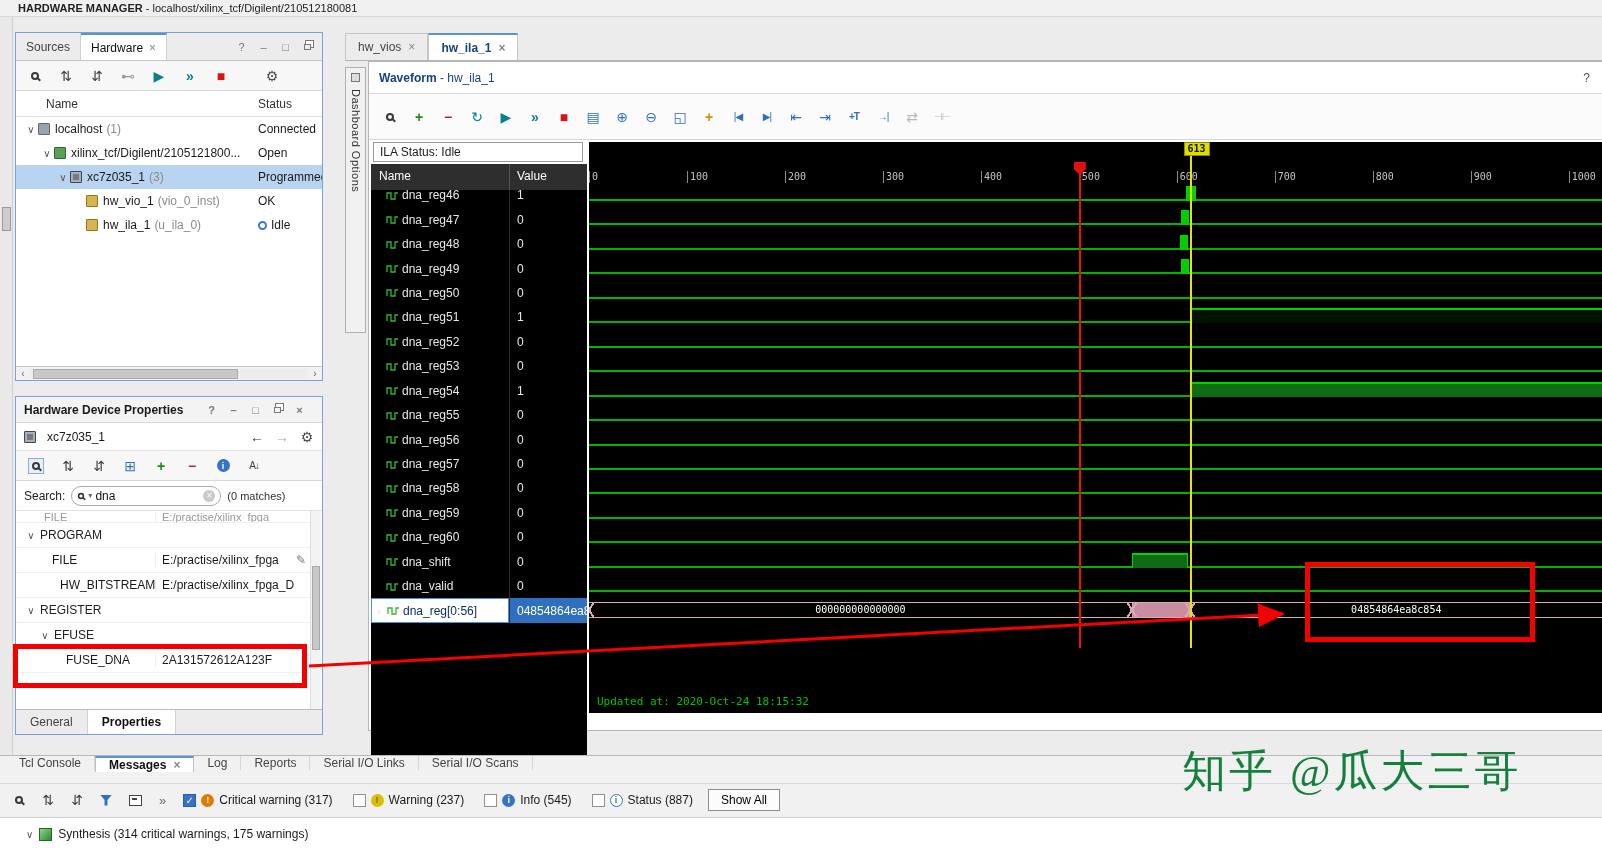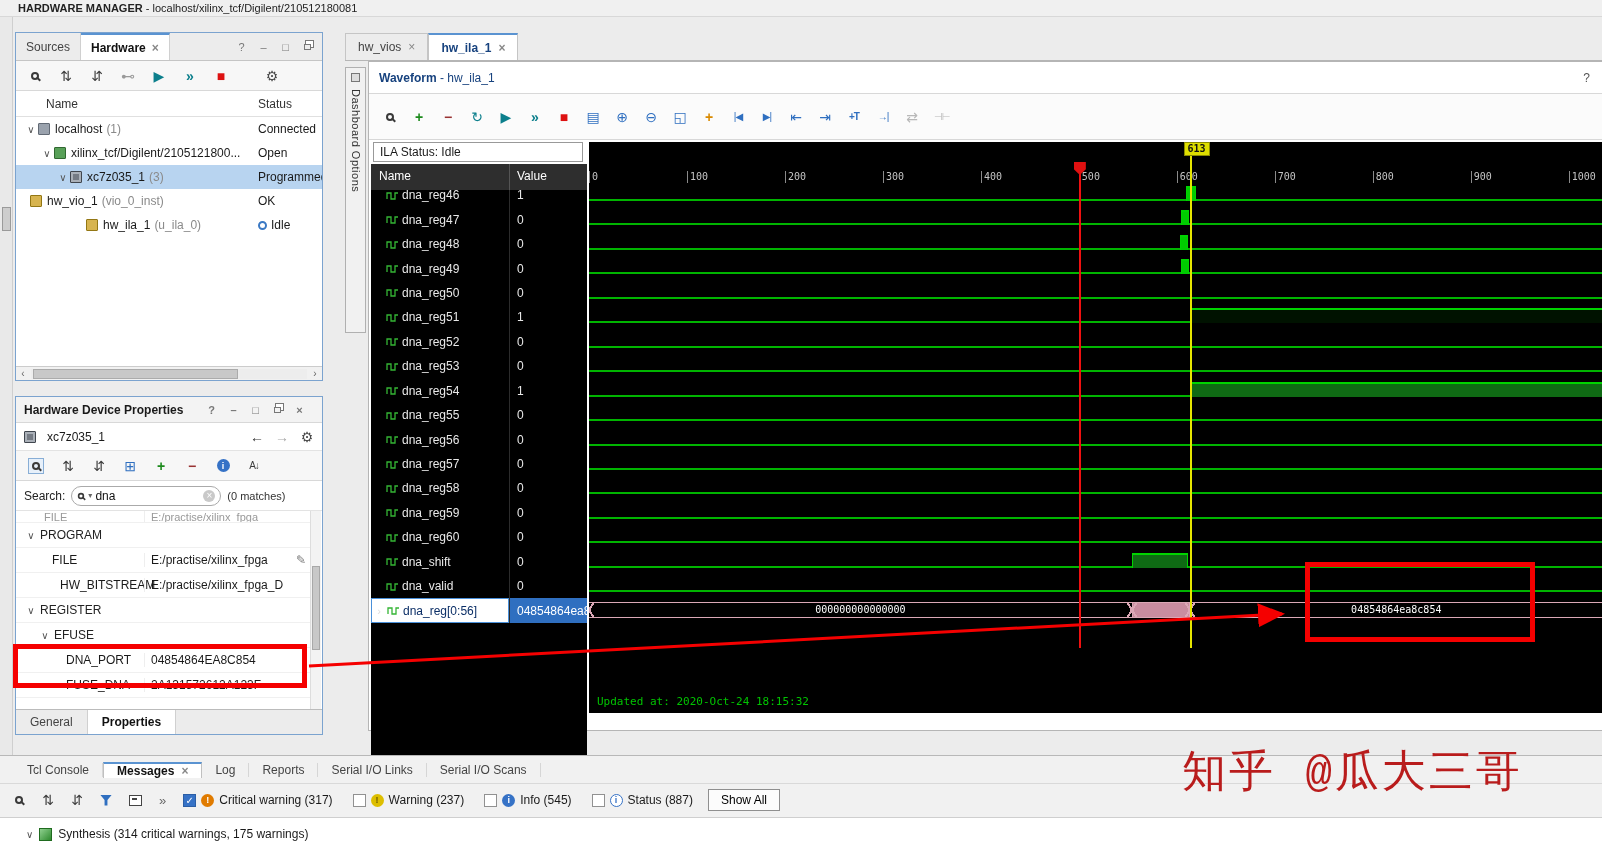--- a/index.html
+++ b/index.html
@@ -6,21 +6,21 @@
 html,body{width:1602px;height:861px;overflow:hidden}
 body{position:relative;background:#ececec;font-family:"Liberation Sans",sans-serif;font-size:12px;color:#1a1a1a}
 #titlebar{position:absolute;left:0;top:0;width:100%;height:17px;background:#f0f0f0;border-bottom:1px solid #d8d8d8;padding-left:18px;font-size:11px;line-height:16px;color:#222;white-space:nowrap}
 #left-strip{position:absolute;left:0;top:17px;width:13px;height:844px;background:#e9e9e9;border-right:1px solid #cfcfcf}
 .strip-ic{position:absolute;left:2px;top:190px;width:9px;height:24px;background:#cdcdcd;border:1px solid #9a9a9a}
 .panel{position:absolute;background:#fff;border:1px solid #7ba3cf}
 #hw-panel{left:15px;top:32px;width:308px;height:349px}
 #props-panel{left:15px;top:396px;width:308px;height:339px}
 .ptabs{display:flex;align-items:stretch;height:28px;background:#ececec;border-bottom:1px solid #c5c5c5}
 .ptab{display:flex;align-items:center;gap:6px;padding:0 10px;border-right:1px solid #d0d0d0;color:#444}
-.ptab.active{background:#fff;font-weight:bold;color:#111;border-top:2px solid #5a93d1}
+.ptab.active{background:#fff;font-weight:normal;color:#111;border-top:2px solid #5a93d1}
 .tx{color:#888}
 .winicons{margin-left:auto;display:flex;align-items:center;gap:9px;padding-right:8px}
 .wic{display:inline-flex;align-items:center;justify-content:center;width:13px;height:13px;color:#777;font-size:11px}
 .fl{display:inline-block;width:7px;height:6px;border:1px solid #777;box-shadow:2px -3px 0 0 #fff,2px -3px 0 1px #777}
 .ptoolbar{display:flex;align-items:center;gap:17px;height:30px;padding:0 12px;background:#f7f7f7;border-bottom:1px solid #d8d8d8}
 #hw-toolbar .tbi:last-child{margin-left:20px}
 .tbi{display:inline-flex;align-items:center;justify-content:center;min-width:14px;height:16px}
 .gly{font-size:14px;line-height:14px}
 .gly.bold{font-weight:bold}
 .gly.sm{font-size:10px;letter-spacing:-1px;white-space:nowrap}
@@ -57,21 +57,21 @@
 .sbox{display:flex;align-items:center;gap:3px;width:150px;height:20px;border:1px solid #aaa;border-radius:10px;padding:0 5px;background:#fff}
 .caret{font-size:8px;color:#666}
 .sval{flex:1;color:#111}
 .sclear{width:12px;height:12px;border-radius:50%;background:#c9c9c9;color:#fff;font-size:10px;line-height:12px;text-align:center}
 .smatches{font-size:11px;color:#333;white-space:nowrap}
 .plist{position:absolute;left:0;top:114px;right:12px;bottom:25px;overflow:hidden}
 .prow{position:relative;display:flex;align-items:center;height:25px;border-bottom:1px solid #f0f0f0;white-space:nowrap}
 .prow.clipped{height:12px;color:#999;overflow:hidden;font-size:11px}
 .prow.section{gap:2px;color:#222}
 .pname{white-space:nowrap}
-.pval{position:absolute;left:128px;right:2px;white-space:nowrap;overflow:hidden;border-left:1px solid #eee;padding-left:6px}
+.pval{position:absolute;left:139px;right:2px;white-space:nowrap;overflow:hidden;border-left:1px solid #eee;padding-left:6px}
 .pedit{position:absolute;right:4px;color:#777}
 .vscroll{position:absolute;right:1px;top:114px;width:11px;bottom:25px;background:#f3f3f3;border-left:1px solid #ddd}
 .vthumb{position:absolute;left:1px;right:1px;top:28%;height:42%;background:#c8c8c8;border:1px solid #a8a8a8}
 .btabs{position:absolute;left:0;right:0;bottom:0;height:25px;background:#ececec;border-top:1px solid #bbb;display:flex}
 .btab{display:flex;align-items:center;padding:0 14px;border-right:1px solid #d0d0d0;color:#444}
 .btab.active{background:#fff;font-weight:bold;color:#111}
 #main{position:absolute;left:337px;top:32px;right:0;height:701px}
 .doc-strip{position:absolute;left:8px;right:0;top:1px;height:28px;border-bottom:1px solid #b5b5b5;display:flex}
 .dtab{display:flex;align-items:center;gap:7px;padding:0 12px;border:1px solid #c5c5c5;border-bottom:none;background:#ececec;color:#444}
 .dtab.active{background:#fff;font-weight:bold;color:#17427e;border-top:2px solid #5a93d1}
@@ -109,40 +109,40 @@
 .trig-line{position:absolute;top:20px;width:2px;height:486px;background:#ef1010}
 .trig-flag{position:absolute;left:-5px;top:0;width:12px;height:13px;background:#e01010;clip-path:polygon(0 0,100% 0,100% 55%,50% 100%,0 55%)}
 .cur-line{position:absolute;top:13px;width:2px;height:493px;background:#e6e600}
 .cur-label{position:absolute;top:0;height:14px;line-height:12px;background:#dede00;border:1px solid #8a8a00;color:#111;font:bold 10px "DejaVu Sans Mono",monospace;padding:0 3px}
 .updated{position:absolute;left:8px;top:553px;color:#00c400;font:11px "DejaVu Sans Mono",monospace}
 .wscroll{position:absolute;left:0;right:0;top:651px;height:14px;background:#f1f1f1;border-top:1px solid #cfcfcf}
 .wsb{position:absolute;top:0;height:13px;display:flex;align-items:center}
 .wsb .sb-track{height:9px}
 .wsb .sb-thumb{height:9px}
 #console{position:absolute;left:0;top:755px;width:1602px;height:106px;background:#f1f1f1;border-top:1px solid #b8b8b8}
-.ctabs{display:flex;height:27px;padding-left:14px;align-items:center}
+.ctabs{display:flex;height:27px;padding-left:6px;align-items:flex-start}
 .ctab{display:flex;align-items:center;gap:7px;padding:0 13px;border-right:1px solid #d6d6d6;color:#444}
 .ctab.active{background:#fff;border:1px solid #c0c0c0;border-top:2px solid #5a93d1;border-bottom:none;font-weight:bold;color:#111}
 .ctoolbar{display:flex;align-items:center;height:33px;padding:0 12px;gap:15px;border-top:1px solid #d9d9d9}
 .covf{color:#666;font-size:13px;margin:0 2px}
 .cfilters{display:flex;align-items:center;gap:20px}
 .filt{display:flex;align-items:center;gap:5px}
 .cb{width:13px;height:13px;border:1px solid #919191;background:#fff;display:inline-flex;align-items:center;justify-content:center;color:#fff;font-size:10px}
 .cb.checked{background:#3672c6;border-color:#2b5ea5}
 .dot{width:13px;height:13px;border-radius:50%;display:inline-flex;align-items:center;justify-content:center;color:#fff;font-weight:bold;font-size:9px;flex:none}
 .dot-critical{background:#e07b00}
 .dot-warning{background:#ddbe00;color:#6e5c00}
 .dot-info{background:#3672c6}
 .dot-status{background:#fff;border:1px solid #3672c6;color:#3672c6}
 .btn{border:1px solid #8f8f8f;background:#fcfcfc;padding:3px 12px;font:12px "Liberation Sans",sans-serif}
 .cbody{position:absolute;left:0;top:61px;right:0;bottom:0;background:#fff;border-top:1px solid #cfcfcf}
 .msg-row{display:flex;align-items:center;gap:6px;padding:9px 0 0 26px}
 .mexp{color:#555;font-size:10px}
 .syn-icon{width:13px;height:13px;background:linear-gradient(135deg,#8fd08f,#2f8a2f);border:1px solid #1f6b1f;flex:none}
-#watermark{position:absolute;left:1182px;top:742px;font-size:44px;color:#b91c1c;letter-spacing:3px;z-index:40;font-family:Liberation Mono, monospace}
+#watermark{position:absolute;left:1182px;top:742px;font-size:44px;color:#15803d;letter-spacing:3px;z-index:40;font-family:Liberation Serif, serif}
 #red-box1{position:absolute;left:13px;top:644px;width:294px;height:44px;border:5px solid #f50000;z-index:60}
 #red-box2{position:absolute;left:1305px;top:562px;width:230px;height:80px;border:5px solid #f50000;z-index:60}
 #annot{position:absolute;left:0;top:0;z-index:59;pointer-events:none}
 </style>
 </head>
 <body>
 
 <div id="titlebar"><b>HARDWARE MANAGER</b><span> - localhost/xilinx_tcf/Digilent/210512180081</span></div>
 
 <div id="left-strip">
@@ -219,21 +219,21 @@
       </div>
       <div class="trow sel" style="padding-left:40px">
         <span class="texp">∨</span>
         <span class="ti ti-chip"></span>
         <span class="tlab">xc7z035_1</span>
         <span class="tsuf">(3)</span>
         <span class="tstatus">
           <span>Programmed</span>
         </span>
       </div>
-      <div class="trow" style="">
+      <div class="trow" style="padding-left:56px">
         <span class="texp"></span>
         <span class="ti ti-core"></span>
         <span class="tlab">hw_vio_1</span>
         <span class="tsuf">(vio_0_inst)</span>
         <span class="tstatus">
           <span>OK</span>
         </span>
       </div>
       <div class="trow" style="padding-left:56px">
         <span class="texp"></span>
@@ -337,24 +337,20 @@
         <span class="pname" style="padding-left:44px">HW_BITSTREAM</span>
         <span class="pval">E:/practise/xilinx_fpga_D</span>
       </div>
       <div class="prow section" style="padding-left:8px">
         <span class="texp">∨</span>
         <span>REGISTER</span>
       </div>
       <div class="prow section" style="padding-left:22px">
         <span class="texp">∨</span>
         <span>EFUSE</span>
-      </div>
-      <div class="prow">
-        <span class="pname" style="padding-left:50px">DNA_PORT</span>
-        <span class="pval">04854864EA8C854</span>
       </div>
       <div class="prow">
         <span class="pname" style="padding-left:50px">FUSE_DNA</span>
         <span class="pval">2A131572612A123F</span>
       </div>
     </div>
   <div class="vscroll">
       <div class="vthumb"></div>
     </div>
   <div class="btabs" id="props-btabs">

